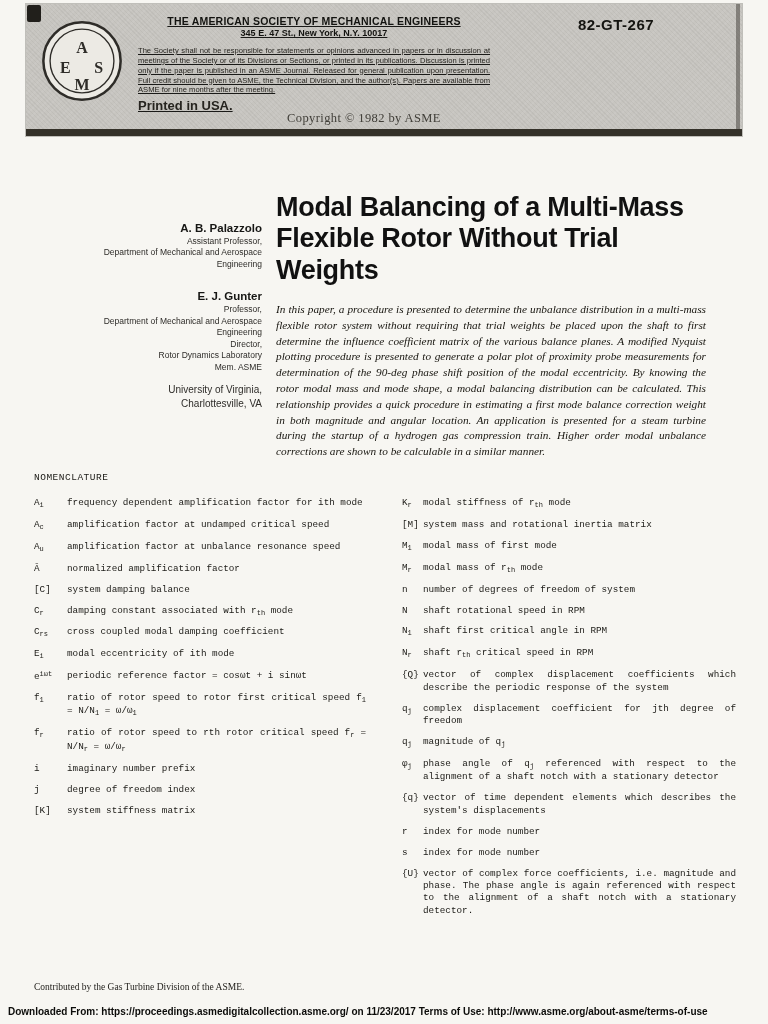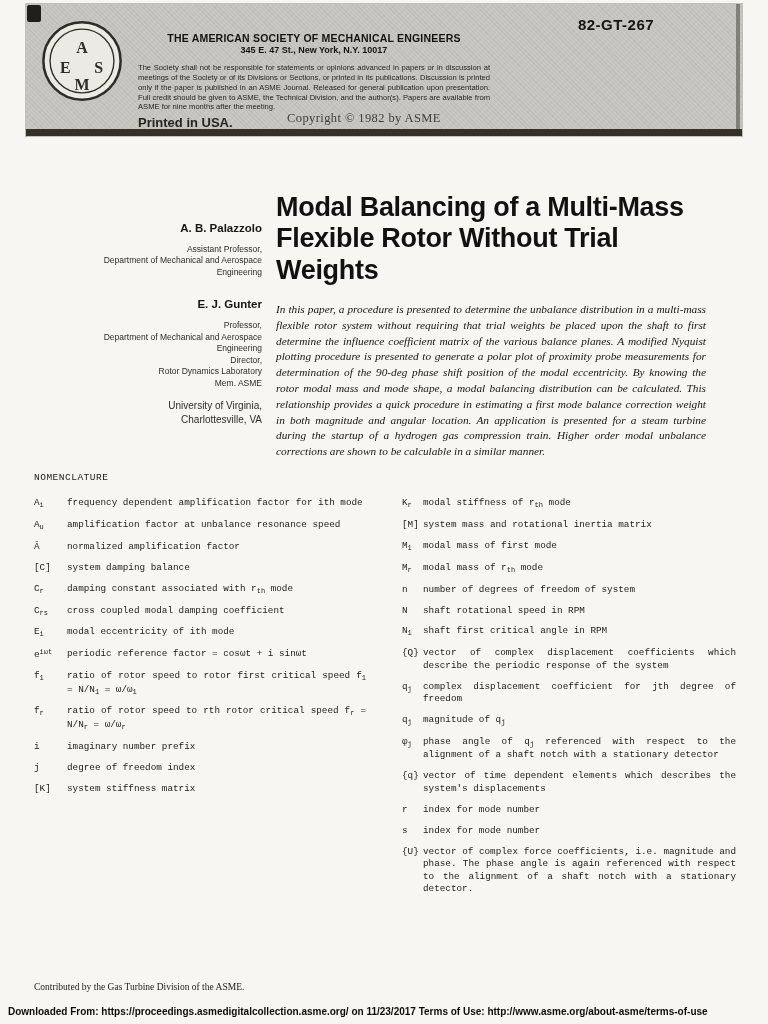--- a/index.html
+++ b/index.html
@@ -24,35 +24,35 @@
     box-shadow: 0 0 0 1px rgba(90,88,82,0.35);
     display: flex;
   }
   .artifact-tl { position: absolute; left: 1px; top: 1px; width: 14px; height: 17px;
     background: #211f1b; border-radius: 2px; }
   .artifact-right { position: absolute; right: 2px; top: 0; width: 4px; height: 100%;
     background: #4a4742; opacity: 0.55; }
   .logo-wrap { width: 112px; flex-shrink: 0; display: flex; justify-content: center;
     align-items: flex-start; padding-top: 15px; }
   svg.logo { width: 84px; height: 84px; }
-  .head-center { width: 352px; flex-shrink: 0; padding-top: 28px; }
+  .head-center { width: 352px; flex-shrink: 0; padding-top: 11px; text-decoration: underline; }
   .society { font-size: 10.5px; font-weight: bold; text-align: center; letter-spacing: 0.2px; color: #131310; }
   .address { font-size: 9px; font-weight: bold; text-align: center; margin-top: 1px; color: #131310; }
   .disclaimer { margin-top: 8px; font-size: 7.6px; line-height: 1.3; text-align: justify; color: #26241f; }
   .printed { font-size: 13px; font-weight: bold; margin-top: 3px; color: #26241f; }
   .paper-no { flex: 1; text-align: center; padding-top: 12px; font-size: 15px;
     font-weight: bold; letter-spacing: 0.5px; color: #141410; }
   .copyright { position: absolute; left: 0; right: 40px; bottom: 3px; text-align: center;
     font-family: "Liberation Serif", serif; font-size: 12.5px; color: #403e38; letter-spacing: 0.4px; }
 
   
   .main { position: absolute; top: 192px; left: 34px; width: 700px; display: flex; }
   .authors-col { width: 228px; flex-shrink: 0; text-align: right; padding-top: 30px; }
   .author-name { font-size: 11.5px; font-weight: bold; color: #161614; }
-  .author-lines { font-size: 8.5px; line-height: 1.35; color: #2e2c29; white-space: pre-line; margin-top: 10px; }
+  .author-lines { font-size: 8.5px; line-height: 1.35; color: #2e2c29; white-space: pre-line; margin-top: 2px; }
   .author-block + .author-block { margin-top: 20px; }
   .university { margin-top: 10px; font-size: 10px; line-height: 1.35; color: #2e2c29; white-space: pre-line; }
   .title-col { margin-left: 14px; flex: 1; }
   .paper-title { font-size: 27px; font-weight: bold; line-height: 1.16; letter-spacing: -0.3px;
     max-width: 440px; color: #111; }
   .abstract { margin-top: 16px; font-family: "Liberation Serif", serif; font-style: italic;
     font-size: 11.3px; line-height: 1.4; text-align: justify; max-width: 430px; color: #17150f; }
 
   
   .nomen { position: absolute; top: 472px; left: 34px; width: 702px;
@@ -135,20 +135,24 @@
 
 <div class="nomen">
   <div class="nomen-heading">NOMENCLATURE</div>
   <div class="nom-columns">
     <div class="nom-col left" id="nomen-left">
         <div class="nom-row">
           <span class="nom-sym">A<sub>i</sub></span>
           <span class="nom-desc">frequency dependent amplification factor for ith mode</span>
         </div>
         <div class="nom-row">
+          <span class="nom-sym">A<sub>c</sub></span>
+          <span class="nom-desc">amplification factor at undamped critical speed</span>
+        </div>
+        <div class="nom-row">
           <span class="nom-sym">A<sub>u</sub></span>
           <span class="nom-desc">amplification factor at unbalance resonance speed</span>
         </div>
         <div class="nom-row">
           <span class="nom-sym">Ā</span>
           <span class="nom-desc">normalized amplification factor</span>
         </div>
         <div class="nom-row">
           <span class="nom-sym">[C]</span>
           <span class="nom-desc">system damping balance</span>
@@ -213,20 +217,24 @@
         </div>
         <div class="nom-row">
           <span class="nom-sym">N</span>
           <span class="nom-desc">shaft rotational speed in RPM</span>
         </div>
         <div class="nom-row">
           <span class="nom-sym">N<sub>1</sub></span>
           <span class="nom-desc">shaft first critical angle in RPM</span>
         </div>
         <div class="nom-row">
+          <span class="nom-sym">N<sub>r</sub></span>
+          <span class="nom-desc">shaft r<sub>th</sub> critical speed in RPM</span>
+        </div>
+        <div class="nom-row">
           <span class="nom-sym">{Q}</span>
           <span class="nom-desc">vector of complex displacement coefficients which describe the periodic response of the system</span>
         </div>
         <div class="nom-row">
           <span class="nom-sym">q<sub>j</sub></span>
           <span class="nom-desc">complex displacement coefficient for jth degree of freedom</span>
         </div>
         <div class="nom-row">
           <span class="nom-sym">q<sub>j</sub></span>
           <span class="nom-desc">magnitude of q<sub>j</sub></span>

